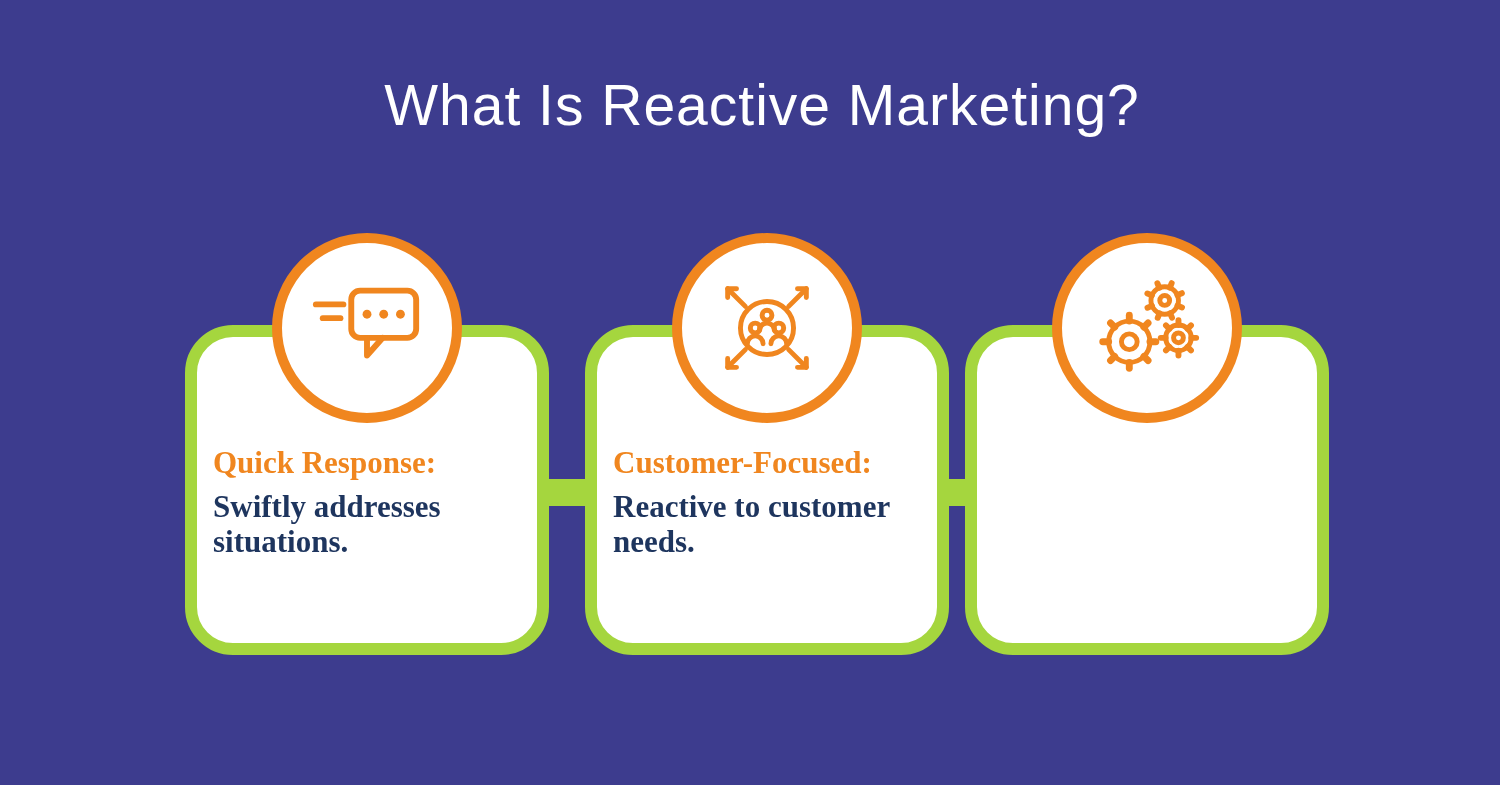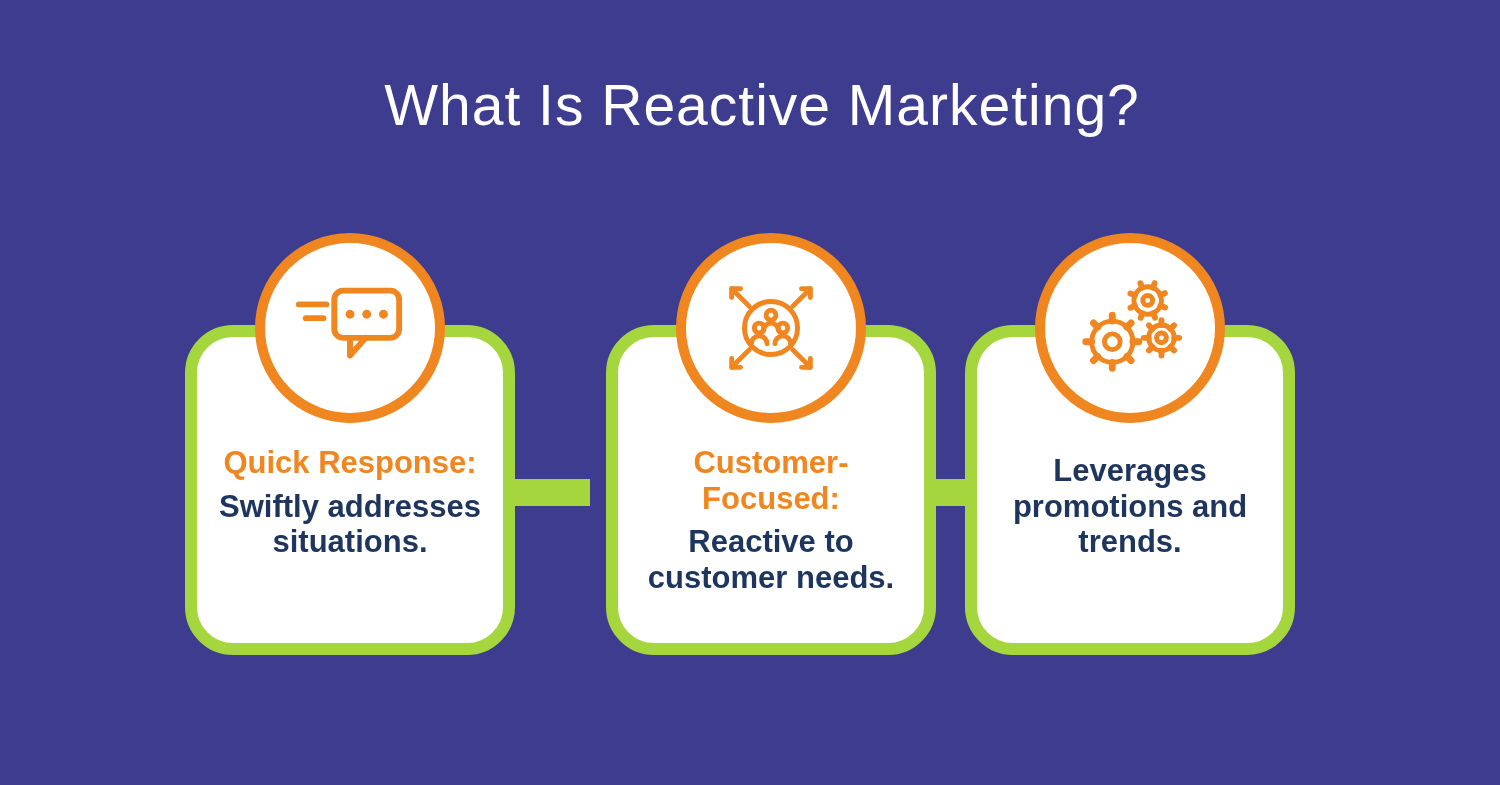--- a/index.html
+++ b/index.html
@@ -34,31 +34,32 @@
     top:479px;
     height:27px;
     background:var(--card-border);
     z-index:1;
   }
   .connector.c1{left:495px;width:95px;}
   .connector.c2{left:885px;width:95px;}
   .card{
     position:absolute;
     top:325px;
-    width:330px;
+    width:364px;
     height:330px;
     background:var(--card-bg);
     border:12px solid var(--card-border);
     border-radius:48px;
     z-index:2;
     padding:108px 16px 20px 16px;
-    text-align:center;
+    text-align:left;
+    font-family:Liberation Serif, serif;
   }
   .card.pos1{left:185px;}
-  .card.pos2{left:606px;}
+  .card.pos2{left:585px;}
   .card.pos3{left:965px;}
   .icon-circle{
     position:absolute;
     top:-104px;
     left:50%;
     transform:translateX(-50%);
     width:190px;
     height:190px;
     background:var(--card-bg);
     border:10px solid var(--accent-orange);
@@ -181,14 +182,13 @@
           <line x1="105" y1="70" x2="110" y2="70" transform="rotate(90 92 70)"></line>
           <line x1="105" y1="70" x2="110" y2="70" transform="rotate(135 92 70)"></line>
           <line x1="105" y1="70" x2="110" y2="70" transform="rotate(180 92 70)"></line>
           <line x1="105" y1="70" x2="110" y2="70" transform="rotate(225 92 70)"></line>
           <line x1="105" y1="70" x2="110" y2="70" transform="rotate(270 92 70)"></line>
           <line x1="105" y1="70" x2="110" y2="70" transform="rotate(315 92 70)"></line>
         </g>
       </g>
     </svg>
   </div>
-  <div class="card-body">Leverages promotions and trends.</div>
 </div>
 
 </body></html>

